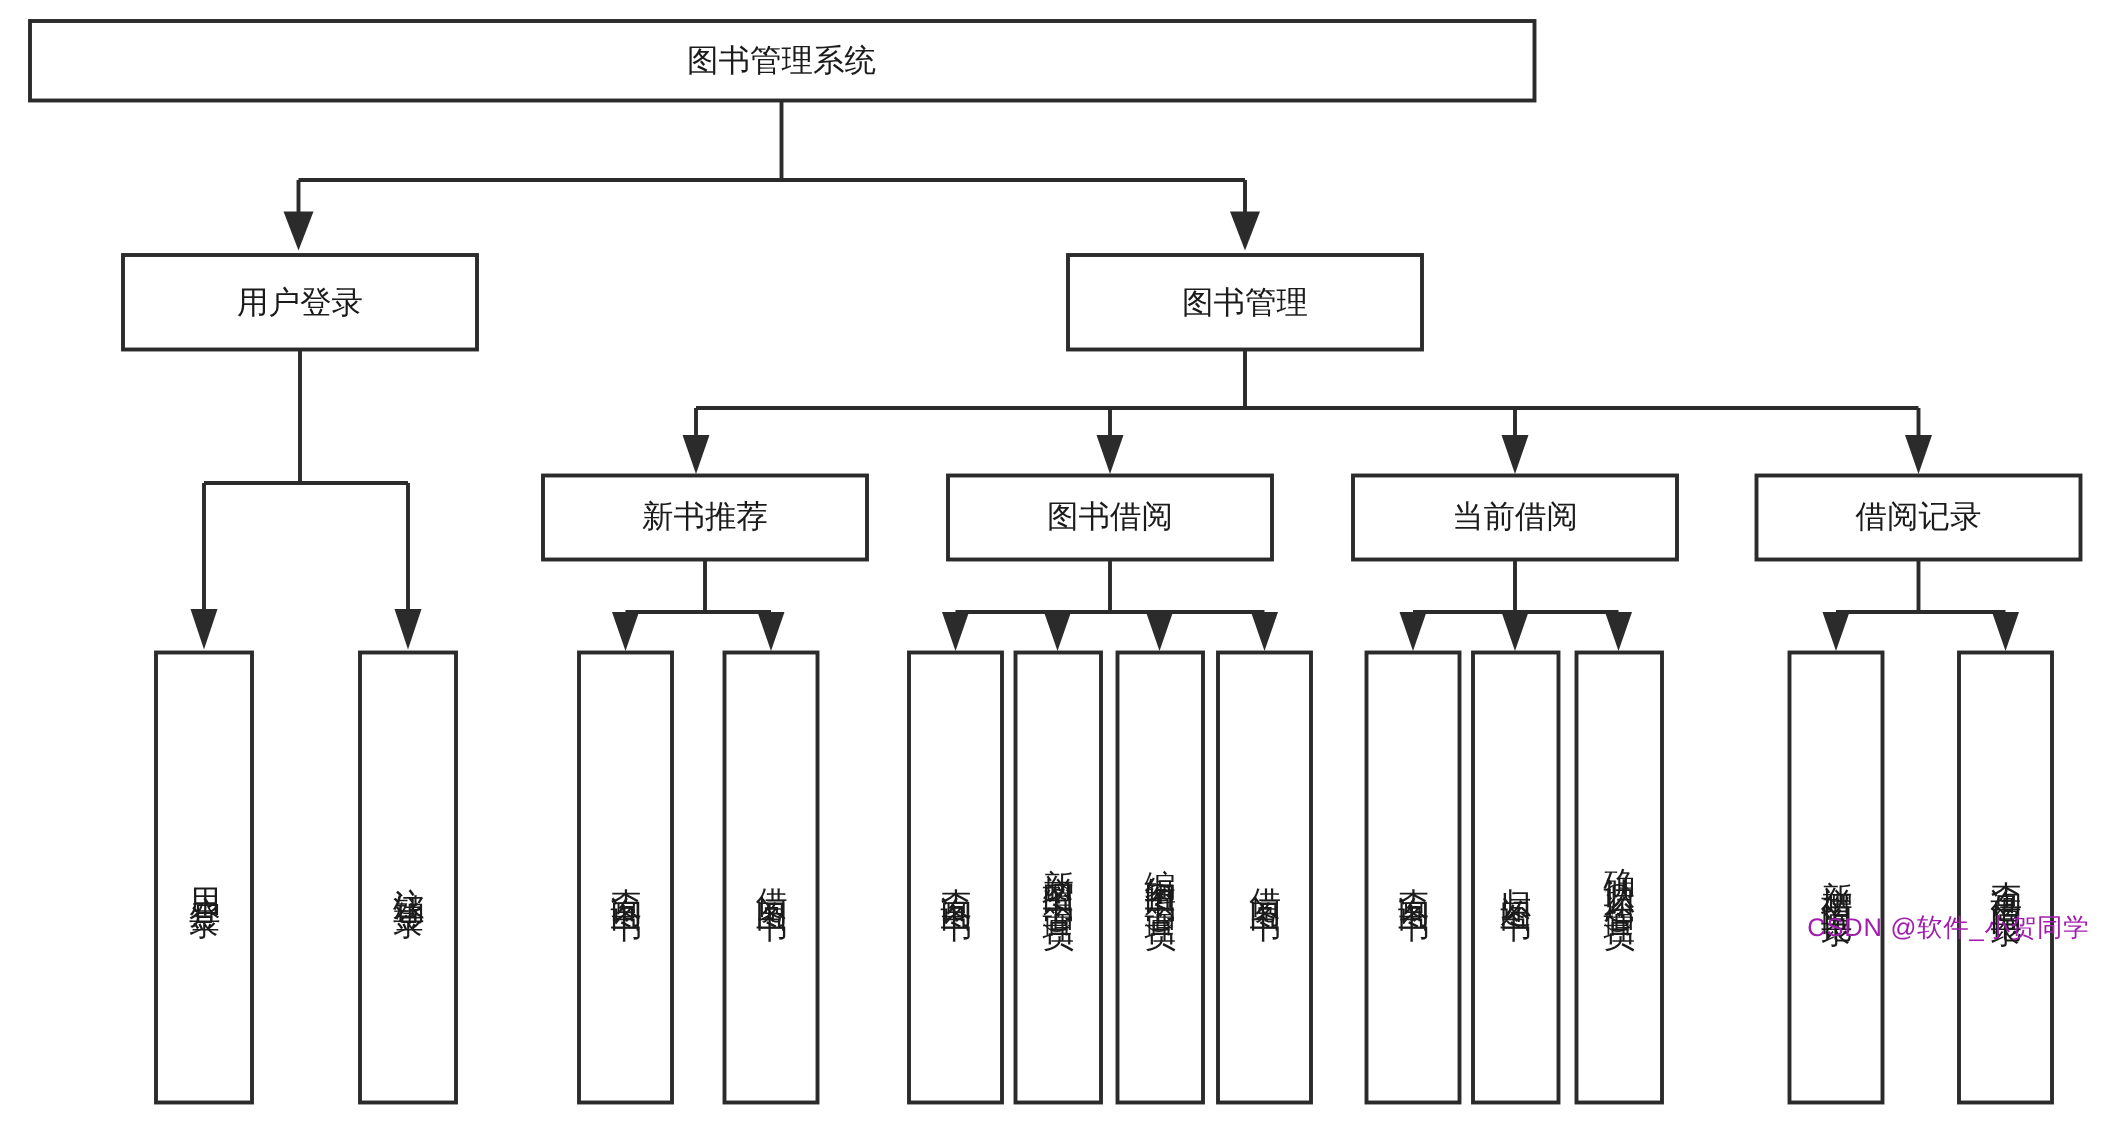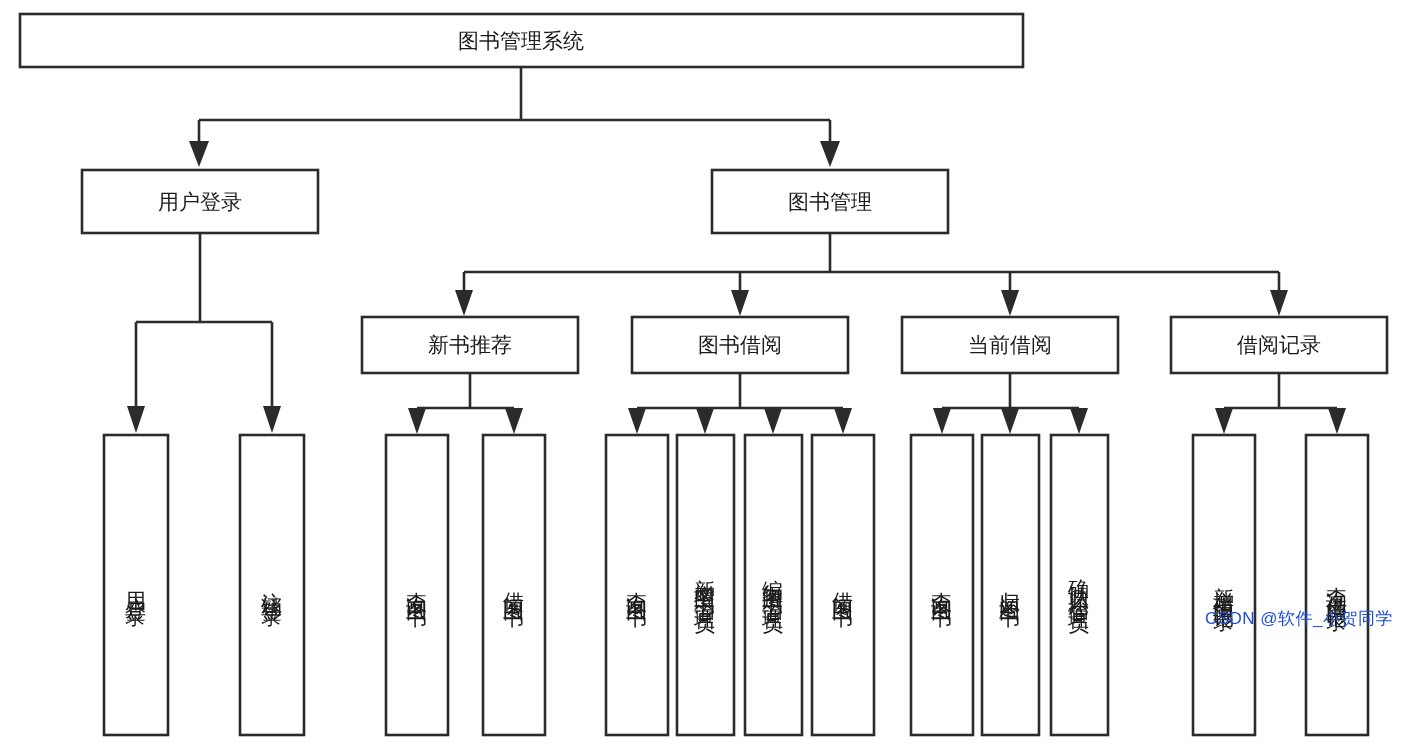--- a/index.html
+++ b/index.html
@@ -59,21 +59,21 @@
     letter-spacing: 5px;
     dominant-baseline: central;
     text-anchor: middle;
   }
   .watermark {
     position: absolute;
     right: 12px;
     bottom: 6px;
     font-family: "Liberation Sans", sans-serif;
     font-size: 17px;
-    color: #1d4ed8;
+    color: #a21caf;
     white-space: nowrap;
     letter-spacing: 0.5px;
     pointer-events: none;
     user-select: none;
   }
 </style>
 </head>
 <body>
 
 <div id="diagram-root">

